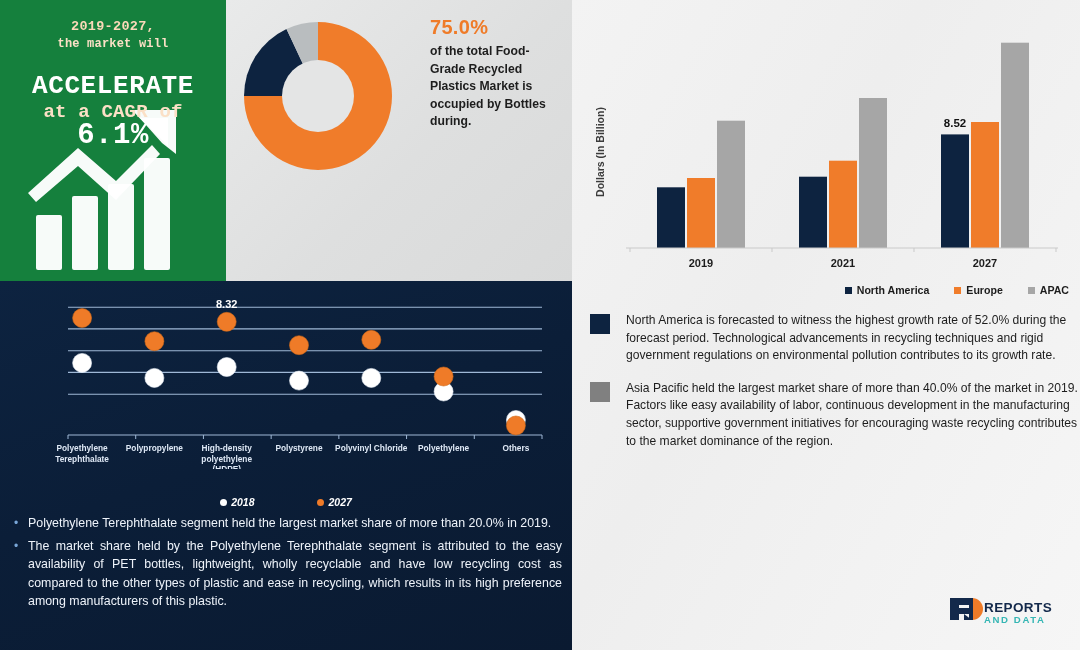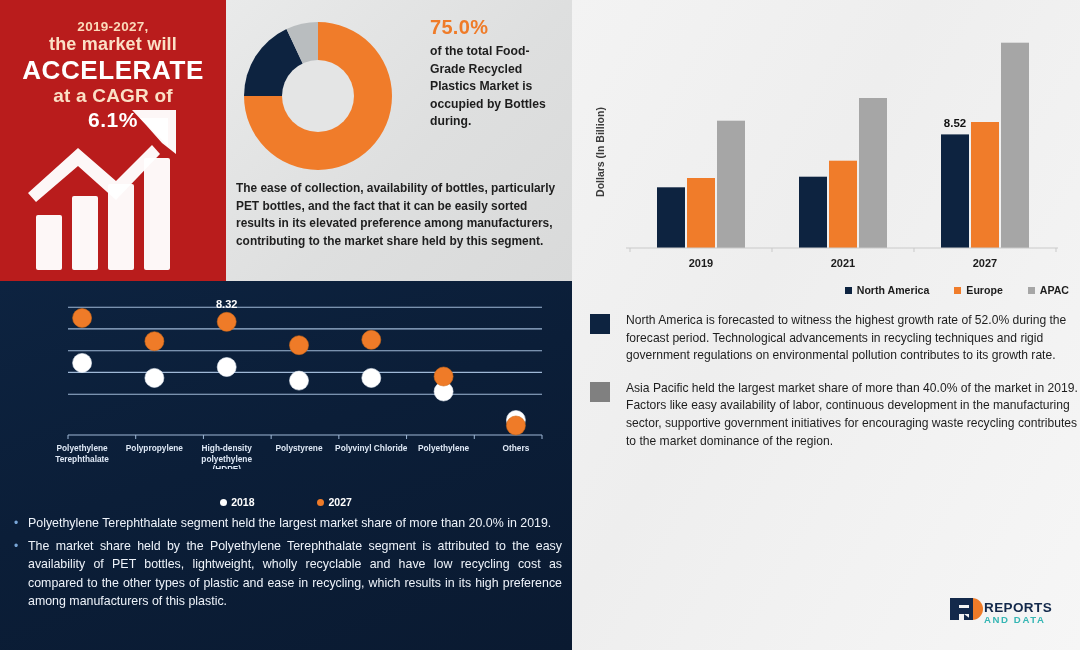--- a/index.html
+++ b/index.html
@@ -9,39 +9,39 @@
     background:#ffffff;
   }
   #root{position:relative;width:1080px;height:650px;}
 
   
   .left-col{position:absolute;left:0;top:0;width:572px;height:650px;}
 
   
   .accel-panel{
     position:absolute;left:0;top:0;width:226px;height:281px;
-    background:#b91c1c;overflow:hidden;
+    background:#15803d;overflow:hidden;font-family:Liberation Mono, monospace;
   }
   .accel-text{position:absolute;left:0;top:18px;width:226px;text-align:center;z-index:3;}
   .accel-years{
     font-size:13.5px;color:#fbd9b9;letter-spacing:.3px;line-height:17px;font-weight:600;
   }
   .accel-sub1{
-    font-size:18px;color:#fbe0c6;letter-spacing:.2px;line-height:18px;font-weight:600;
+    font-size:12px;color:#fbe0c6;letter-spacing:.2px;line-height:18px;font-weight:600;
   }
   .accel-big{
     font-size:26px;color:#ffffff;font-weight:bold;letter-spacing:.6px;line-height:32px;
-    margin-top:1px;
+    margin-top:17px;
     text-align:center;
   }
   .accel-sub2{
     font-size:19px;color:#fbe0c6;letter-spacing:.2px;line-height:20px;font-weight:600;margin-top:0;
   }
   .accel-cagr{
-    font-size:21px;color:#ffffff;font-weight:bold;line-height:28px;letter-spacing:.5px;
+    font-size:29px;color:#ffffff;font-weight:bold;line-height:28px;letter-spacing:.5px;
   }
   .accel-art{position:absolute;left:0;top:96px;width:226px;height:185px;z-index:1;}
 
   
   .grey-panel{
     position:absolute;left:226px;top:0;width:346px;height:281px;
     background:linear-gradient(135deg,#e9eaea 0%,#dedfdf 55%,#d9dada 100%);
   }
   .donut-wrap{position:absolute;left:12px;top:16px;width:190px;height:160px;}
   .stat-block{position:absolute;left:204px;top:15px;width:132px;}
@@ -61,21 +61,21 @@
   }
   .dotchart{position:absolute;left:28px;top:8px;width:530px;height:180px;}
   .dot-legend{
     position:absolute;left:0;top:215px;width:572px;text-align:center;
     font-size:10.5px;color:#ffffff;font-weight:bold;
   }
   .dot-legend span.sw{
     display:inline-block;width:7px;height:7px;border-radius:50%;
     vertical-align:middle;margin-right:4px;position:relative;top:-1px;
   }
-  .dot-legend .itm{display:inline-block;margin:0 30px;}
+  .dot-legend .itm{display:inline-block;margin:0 30px;font-style:italic;}
   .bullets{
     position:absolute;left:14px;top:233px;width:548px;
     color:#eef3fa;font-size:12.4px;line-height:18.6px;
   }
   .bullet{display:flex;margin-bottom:4px;text-align:justify;}
   .bullet .bdot{
     flex:0 0 14px;color:#7aa7d8;font-size:12px;line-height:18.6px;
   }
   .bullet .btxt{flex:1;}
 
@@ -140,21 +140,20 @@
               <path d="M 80 80 L 6.00 80.00 A 74 74 0 0 1 48.49 13.04 Z" fill="#0d2340"></path>
               <path d="M 80 80 L 48.49 13.04 A 74 74 0 0 1 80.00 6.00 Z" fill="#b9bdbf"></path>
             </g>
           <circle cx="80" cy="80" r="36" fill="#e4e5e5"></circle>
         </svg>
       </div>
       <div class="stat-block">
         <div class="stat-pct">75.0%</div>
         <div class="stat-desc">of the total Food-Grade Recycled Plastics Market is occupied by Bottles during.</div>
       </div>
-      <div class="grey-para">The ease of collection, availability of bottles, particularly PET bottles, and the fact that it can be easily sorted results in its elevated preference among manufacturers, contributing to the market share held by this segment.</div>
     </div>
 
     <div class="navy-panel">
       <div class="dotchart">
         <svg viewBox="0 0 530 180" width="530" height="180">
           <g id="dot-grid">
               <line x1="40" x2="514" y1="18.2" y2="18.2" stroke="#9fb8d6" stroke-width="1.1"></line>
               <line x1="40" x2="514" y1="39.9" y2="39.9" stroke="#9fb8d6" stroke-width="1.1"></line>
               <line x1="40" x2="514" y1="61.7" y2="61.7" stroke="#9fb8d6" stroke-width="1.1"></line>
               <line x1="40" x2="514" y1="83.4" y2="83.4" stroke="#9fb8d6" stroke-width="1.1"></line>

